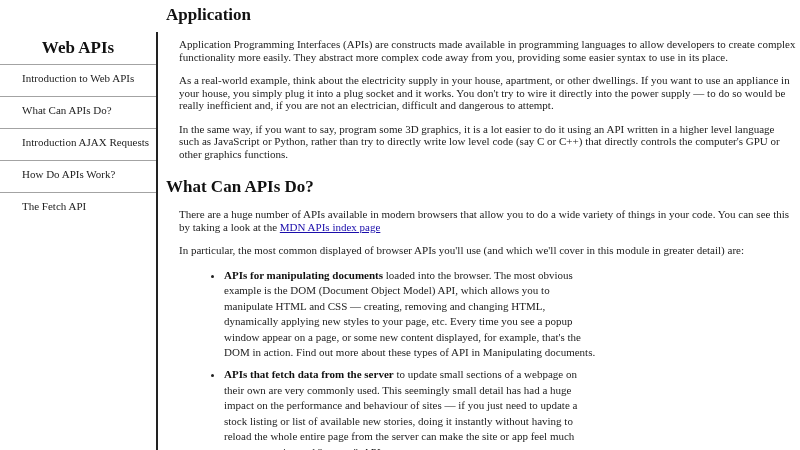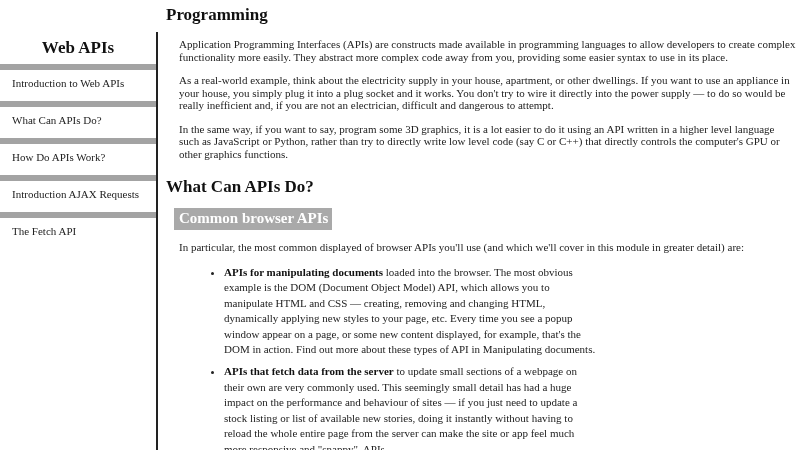--- a/index.html
+++ b/index.html
@@ -12,21 +12,21 @@
     position: absolute; left: 0; top: 0; width: 156px; height: 450px;
     border-right: 2px solid #222; box-sizing: content-box; margin-top: 32px;
   }
   #navbar header {
     font-family: "Liberation Serif", serif; font-weight: bold;
     font-size: 17px; line-height: 19px; text-align: center;
     padding: 6px 0 7px 0; color: #111;
   }
   .nav-link {
     display: block; height: 31px; line-height: 27px;
-    border-top: 6px solid #a3a3a3; padding-left: 12px;
+    border-top: 1px solid #a3a3a3; padding-left: 22px;
     font-size: 11px; color: #222; text-decoration: none;
   }
   .nav-link.last { border-bottom: 1px solid #999; }
   #main-doc {
     position: absolute; left: 166px; top: 0; width: 630px;
   }
   h2 {
     font-family: "Liberation Serif", serif; font-weight: bold;
     font-size: 17px; margin: 5px 0 0 0; color: #111;
   }
@@ -45,37 +45,35 @@
 </style>
 </head>
 <body>
 
 <nav id="navbar">
   <header>
     <div>Web APIs</div>
   </header>
   <a class="nav-link" href="#">Introduction to Web APIs</a>
   <a class="nav-link" href="#">What Can APIs Do?</a>
+  <a class="nav-link" href="#">Introduction AJAX Requests</a>
   <a class="nav-link" href="#">How Do APIs Work?</a>
-  <a class="nav-link" href="#">Introduction AJAX Requests</a>
   <a class="nav-link" href="#">The Fetch API</a>
 </nav>
 
 <main id="main-doc">
   <section>
-    <h2>Programming</h2>
+    <h2>Application</h2>
     <p style="margin-top:13px;">Application Programming Interfaces (APIs) are constructs made available in programming languages to allow developers to create complex functionality more easily. They abstract more complex code away from you, providing some easier syntax to use in its place.</p>
     <p style="margin-top:11px;">As a real-world example, think about the electricity supply in your house, apartment, or other dwellings. If you want to use an appliance in your house, you simply plug it into a plug socket and it works. You don't try to wire it directly into the power supply — to do so would be really inefficient and, if you are not an electrician, difficult and dangerous to attempt.</p>
     <p style="margin-top:11px;">In the same way, if you want to say, program some 3D graphics, it is a lot easier to do it using an API written in a higher level language such as JavaScript or Python, rather than try to directly write low level code (say C or C++) that directly controls the computer's GPU or other graphics functions.</p>
   </section>
 
   <section>
     <h2 style="margin-top:17px;">What Can APIs Do?</h2>
-    <div style="margin-top:11px;">
-      <span class="h3">Common browser APIs</span>
-    </div>
+    <p style="margin-top:11px;"><span>There are a huge number of APIs available in modern browsers that allow you to do a wide variety of things in your code. You can see this by taking a look at the </span><a class="link" href="#">MDN APIs index page</a></p>
     <p style="margin-top:11px;">In particular, the most common displayed of browser APIs you'll use (and which we'll cover in this module in greater detail) are:</p>
     <ul style="margin-top:11px;">
       <li><b>APIs for manipulating documents</b><span> loaded into the browser. The most obvious example is the DOM (Document Object Model) API, which allows you to manipulate HTML and CSS — creating, removing and changing HTML, dynamically applying new styles to your page, etc. Every time you see a popup window appear on a page, or some new content displayed, for example, that's the DOM in action. Find out more about these types of API in Manipulating documents.</span></li>
       <li style="margin-top:6px;"><b>APIs that fetch data from the server</b><span> to update small sections of a webpage on their own are very commonly used. This seemingly small detail has had a huge impact on the performance and behaviour of sites — if you just need to update a stock listing or list of available new stories, doing it instantly without having to reload the whole entire page from the server can make the site or app feel much more responsive and "snappy". APIs</span></li>
     </ul>
   </section>
 </main>
 
 </body></html>

